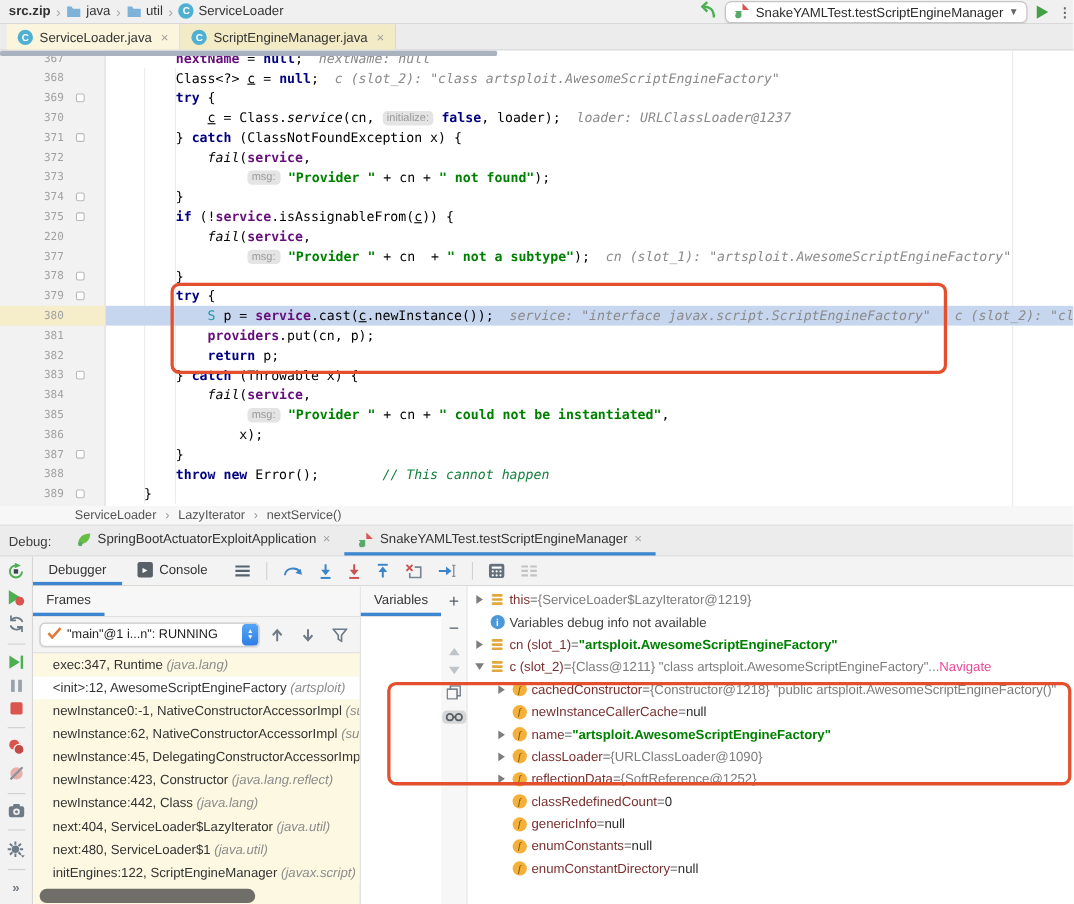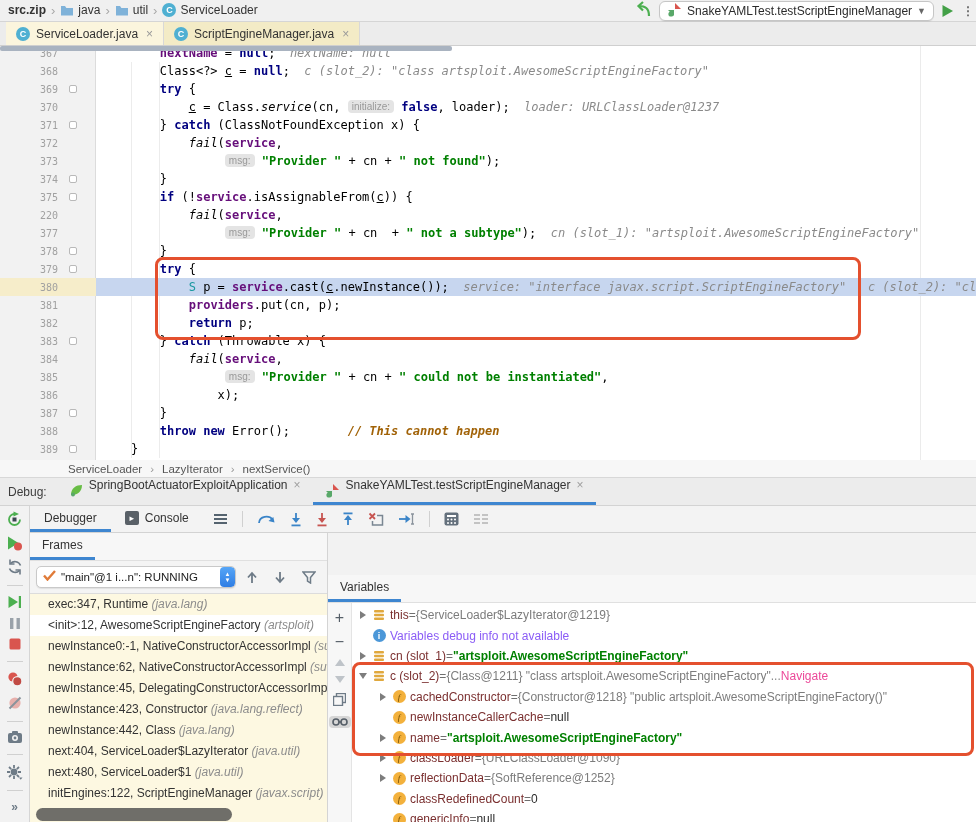--- a/index.html
+++ b/index.html
@@ -40,35 +40,35 @@
   #code-rows{position:absolute;left:0;top:-2px;width:880px;}
   .code-line{height:18px;line-height:18px;white-space:pre;font-family:"DejaVu Sans Mono",monospace;font-size:12px;color:#000;padding-left:6px;}
   .code-line.cur{background:#c7d6ef;}
   .tk-k{color:#000080;font-weight:bold;}
   .tk-s{color:#008000;font-weight:bold;}
   .tk-fld{color:#660e7a;font-weight:bold;}
   .tk-loc{text-decoration:underline;}
   .tk-typ{color:#1a98a0;}
   .tk-it{font-style:italic;}
   .tk-h{color:#8a8a8a;font-style:italic;}
-  .tk-cm{color:#a16207;font-style:italic;font-weight:bold;}
+  .tk-cm{color:#15803d;font-style:italic;}
   .tk-pill{display:inline-block;background:#e4e4e4;color:#999;border-radius:4px;font-size:10px;line-height:13px;
     padding:0 4px;font-family:"Liberation Sans",sans-serif;vertical-align:1px;}
   .indent-guide{top:16px;height:396px;width:1px;background:#ececec;}
   #margin-guide{left:920px;top:0;height:414px;width:1px;background:#ebebeb;}
   .ann-rect{border:3px solid #e4502e;border-radius:8px;background:transparent;pointer-events:none;}
   
   #crumb2{left:0;top:460px;width:976px;height:18px;background:#f7f7f7;border-bottom:1px solid #d8d8d8;
     display:flex;align-items:center;padding-left:68px;box-sizing:border-box;color:#555;font-size:11.5px;gap:8px;}
   #crumb2 .chev{color:#9a9a9a;}
   
   #dbghead{left:0;top:478px;width:976px;height:28px;background:#ececec;border-bottom:1px solid #d3d3d3;
     display:flex;align-items:stretch;box-sizing:border-box;}
   #dbghead .dlabel{display:flex;align-items:center;padding:0 10px 0 8px;color:#3c3c3c;}
-  .stab{display:flex;gap:6px;padding:0 12px;border-bottom:3px solid transparent;box-sizing:border-box;}
+  .stab{display:flex;align-items:center;gap:6px;padding:0 12px;border-bottom:3px solid transparent;box-sizing:border-box;}
   .stab.sel{border-bottom-color:#3e86d0;}
   .stab .close{color:#a0a0a0;font-size:12px;}
   
   #dbgbody{left:0;top:506px;width:976px;height:316px;background:#f2f2f2;}
   #rail{left:0;top:0;width:30px;height:316px;border-right:1px solid #d5d5d5;box-sizing:border-box;
     display:flex;flex-direction:column;align-items:center;padding-top:5px;}
   #rail .ric{height:16px;margin-bottom:8px;display:flex;align-items:center;justify-content:center;width:20px;}
   #rail .rsep{width:16px;height:1px;background:#d0d0d0;margin:2px 0 9px 0;}
   #dbgtoolbar{left:30px;top:0;width:946px;height:27px;background:#f3f3f3;border-bottom:1px solid #d3d3d3;
     display:flex;align-items:stretch;box-sizing:border-box;}
@@ -87,42 +87,42 @@
     padding-left:6px;gap:5px;overflow:hidden;width:200px;box-sizing:border-box;flex:none;box-shadow:0 1px 1px rgba(0,0,0,.08);}
   #thread-combo .lbl{white-space:nowrap;font-size:11.5px;color:#222;flex:1;}
   .stepper{width:15px;height:20px;border-radius:4px;background:linear-gradient(#56a6f7,#2f7de4);color:#fff;
     display:flex;flex-direction:column;align-items:center;justify-content:center;font-size:6px;line-height:6px;flex:none;}
   #frames-list{flex:1;overflow:hidden;position:relative;}
   .frow{height:21px;line-height:21px;padding-left:18px;white-space:nowrap;overflow:hidden;color:#333;background:#fdf8e1;}
   .frow .pkg{font-style:italic;color:#8c8c8c;}
   .frow.user{background:#fff;}
   .frow.selected{background:#2c72c8;color:#fff;font-weight:bold;}
   #hscroll-pill{left:6px;top:214px;width:196px;height:13px;background:rgba(70,70,70,.78);border-radius:7px;}
-  #vars-panel{flex:1;display:flex;flex-direction:column;background:#fff;position:relative;margin-top:42px;}
+  #vars-panel{flex:1;display:flex;flex-direction:row;background:#fff;position:relative;}
   #vars-body{flex:1;display:flex;overflow:hidden;}
   #watch-strip{width:24px;background:#f7f7f7;border-right:1px solid #e4e4e4;box-sizing:border-box;
     display:flex;flex-direction:column;align-items:center;padding-top:8px;}
   .wic{margin-bottom:10px;color:#565f68;font-size:14px;line-height:14px;display:flex;align-items:center;justify-content:center;}
   .wic.dim{color:#bfc4c9;}
   .wic.pressed{background:#d6d6d6;border-radius:4px;padding:2px 3px;}
   #vars-tree{flex:1;padding-top:2px;overflow:hidden;}
   .vrow{height:20.4px;display:flex;align-items:center;white-space:nowrap;overflow:hidden;}
   .vrow .tw{width:14px;flex:none;display:flex;justify-content:center;}
   .arr{width:0;height:0;border-style:solid;}
   .arr.col{border-width:4px 0 4px 6px;border-color:transparent transparent transparent #7d7d7d;}
   .arr.exp{border-width:6px 4px 0 4px;border-color:#7d7d7d transparent transparent transparent;}
   .vic{width:14px;height:14px;flex:none;margin:0 4px 0 2px;display:flex;align-items:center;justify-content:center;}
   .vname{color:#7a2f2f;}
   .veq{color:#6f6f6f;}
   .vref{color:#7c7c7c;}
   .vstr{color:#008000;font-weight:bold;}
   .vplain{color:#2b2b2b;}
   .vdim{color:#8a8a8a;}
   .vlink{color:#ec4899;}
-  .vinfo{color:#8b5cf6;}
+  .vinfo{color:#404040;}
   .ic-field{width:13px;height:13px;border-radius:50%;background:#f3b13c;color:#6b4a00;font-size:9px;font-style:italic;
     display:flex;align-items:center;justify-content:center;font-family:"Liberation Serif",serif;}
   .ic-info{width:13px;height:13px;border-radius:50%;background:#4b97d8;color:#fff;font-size:9px;font-weight:bold;
     display:flex;align-items:center;justify-content:center;}
   .console-ic{width:14px;height:14px;background:#596067;border-radius:2px;color:#fff;font-size:9px;
     display:inline-flex;align-items:center;justify-content:center;}
   svg{display:block;}
 </style>
 </head>
 <body>

